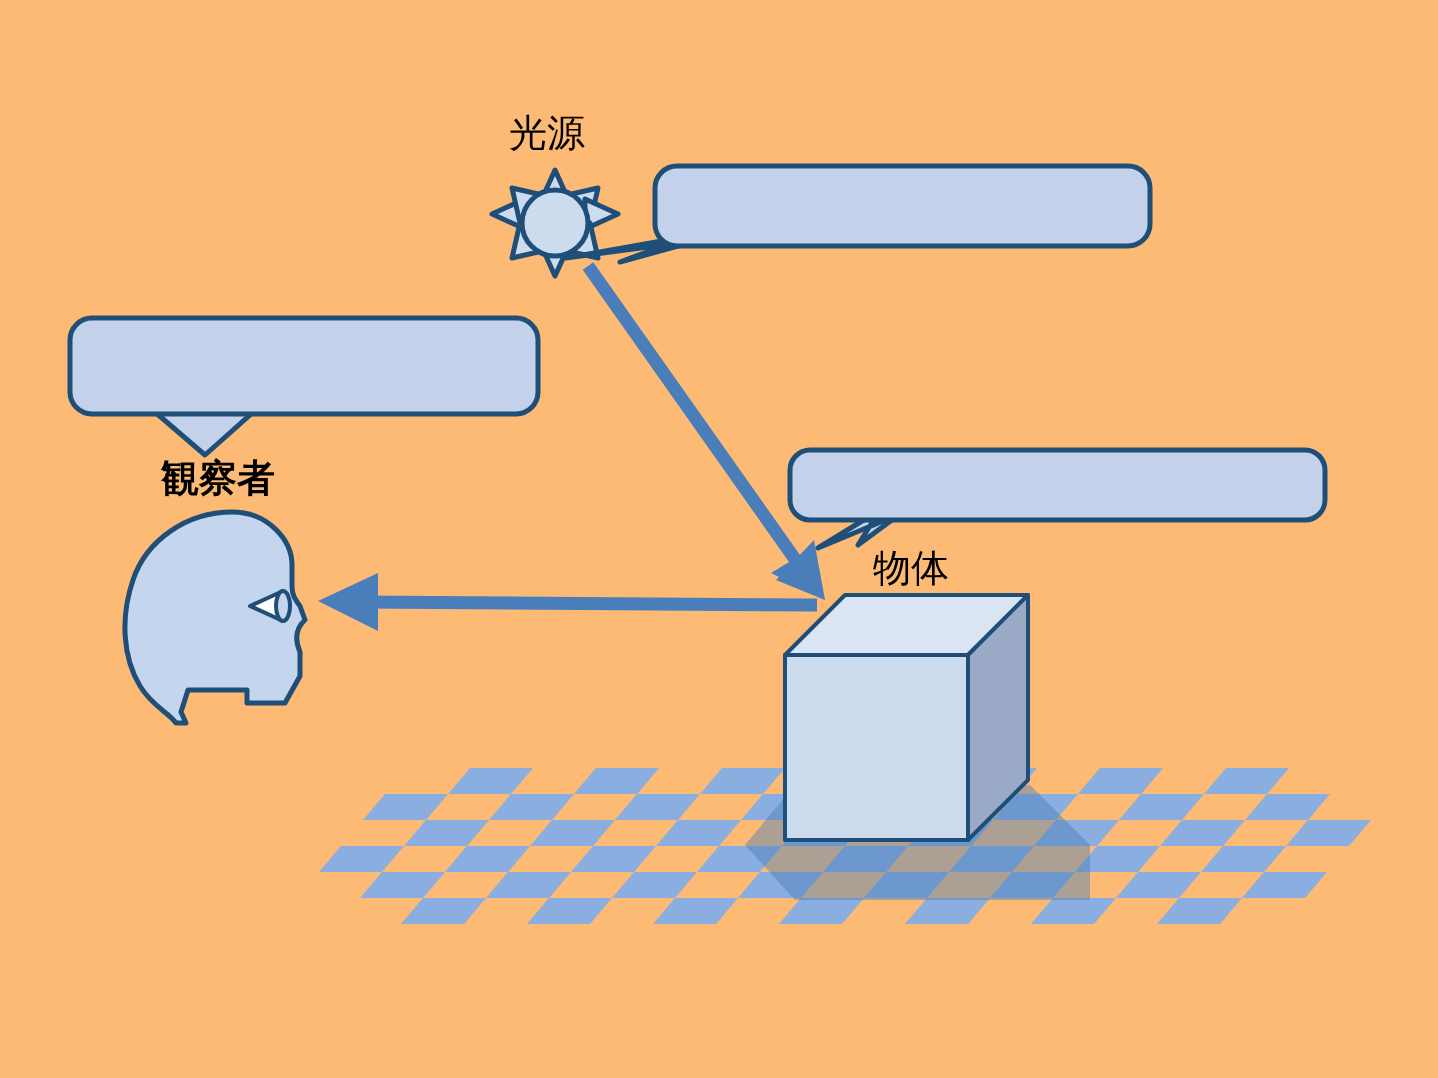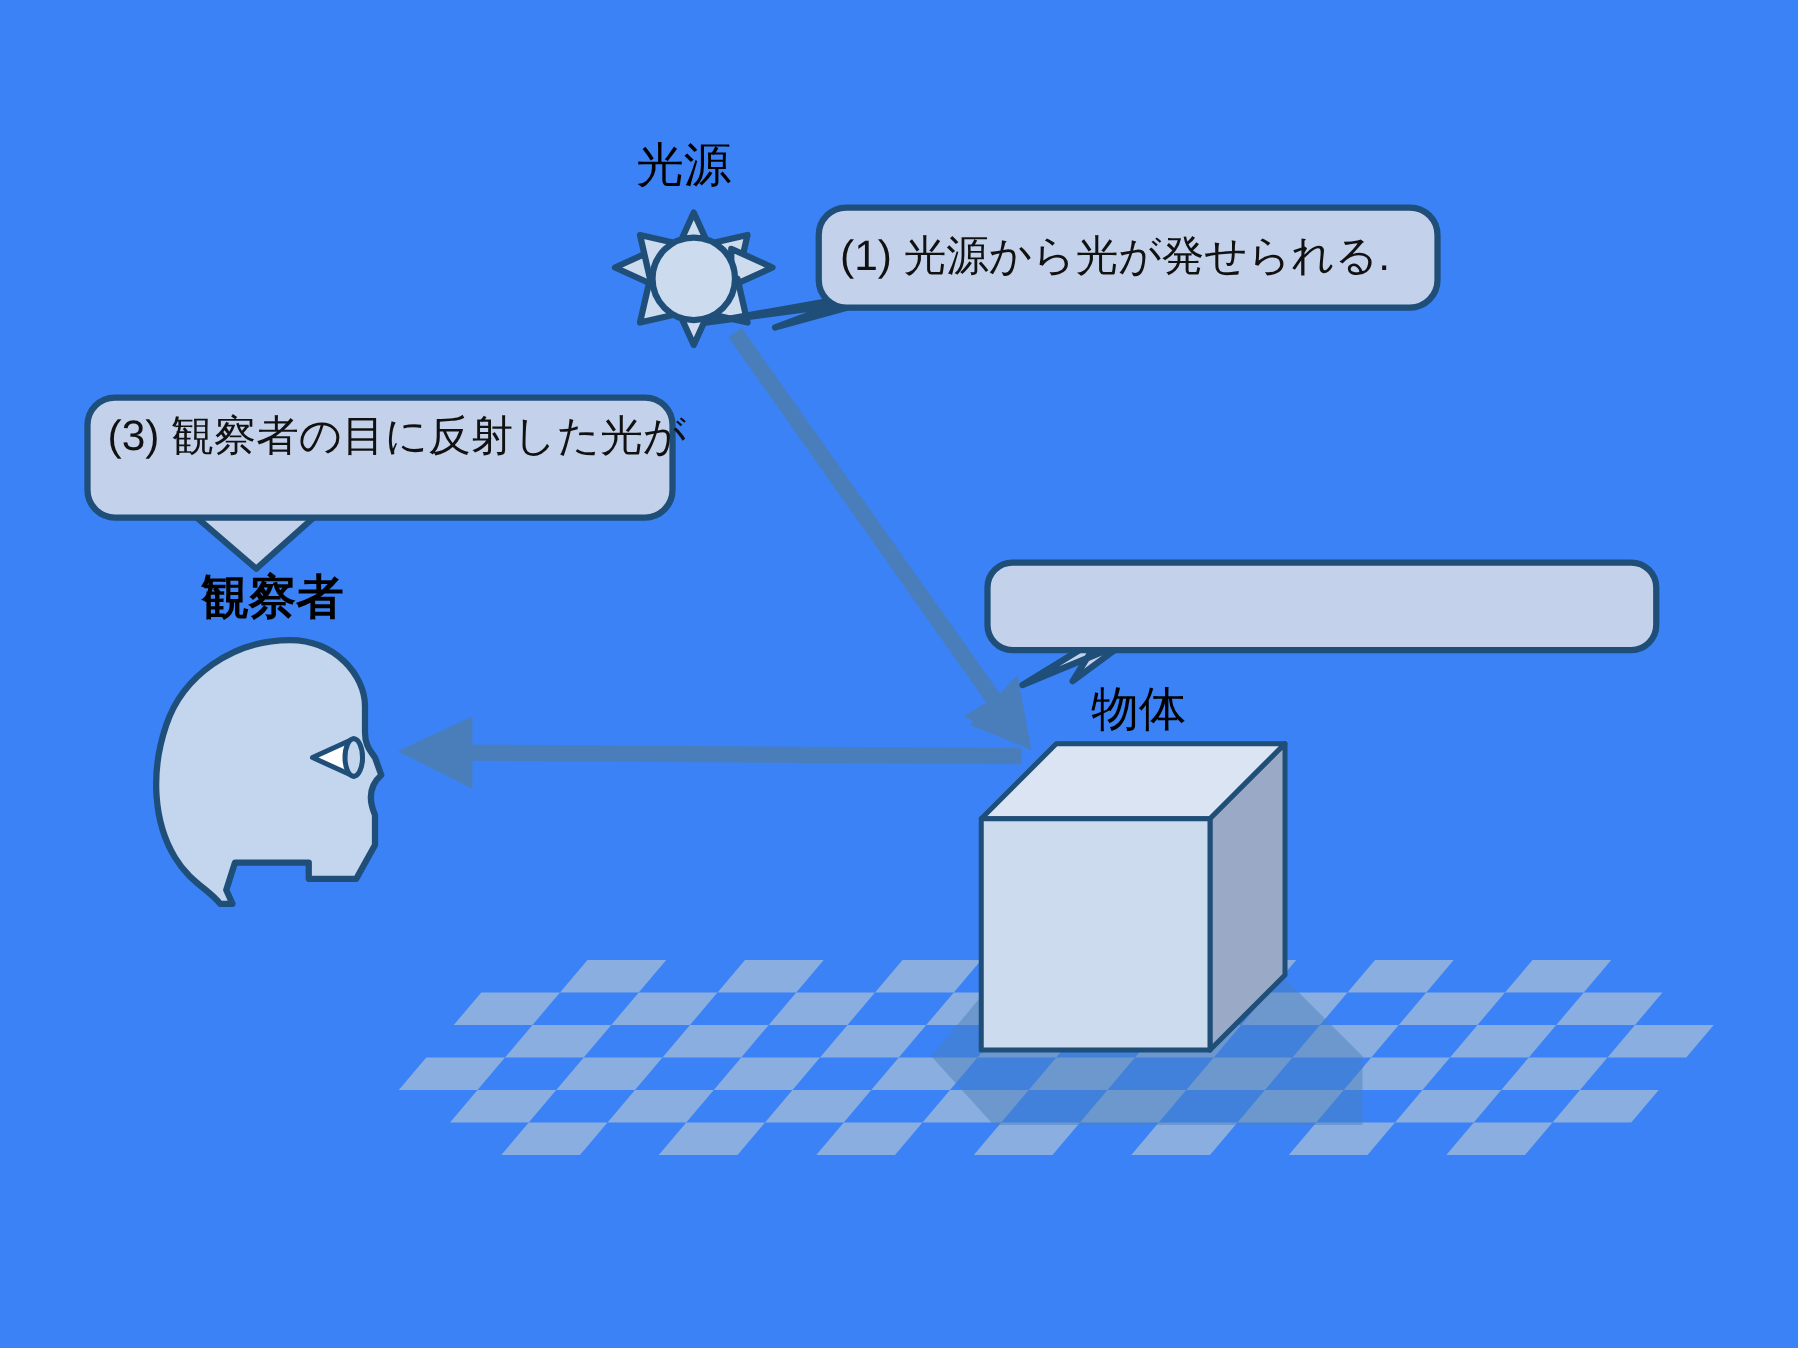--- a/index.html
+++ b/index.html
@@ -7,21 +7,21 @@
     padding: 0;
     background: #ffffff;
   }
   body {
     font-family: "Liberation Sans", "DejaVu Sans", sans-serif;
   }
   #stage {
     position: relative;
     width: 1438px;
     height: 1078px;
-    background: #3b82f6;
+    background: #fdba74;
     overflow: hidden;
   }
   #scene-svg {
     position: absolute;
     left: 0;
     top: 0;
     width: 1438px;
     height: 1078px;
   }
   .lbl {
@@ -183,18 +183,17 @@
     </g>
 
   </svg>
 
   <div class="lbl" style="left:509px; top:113px;">光源</div>
 
   <div class="lbl" style="left:161px; top:458px;font-weight:bold;">観察者</div>
 
   <div class="lbl" style="left:873px; top:550px;font-family:Liberation Mono, monospace;">物体</div>
 
-  <div class="bubble-text" style="left:672px; top:184px;">(1) 光源から光が発せられる.</div>
 
 
-  <div class="bubble-text center" style="left:86px; top:328px; width:436px;"><span>(3) 観察者の目に反射した光が</span><br></div>
+  <div class="bubble-text center" style="left:86px; top:328px; width:436px;"><br></div>
 
 </div>
 
 </body></html>

